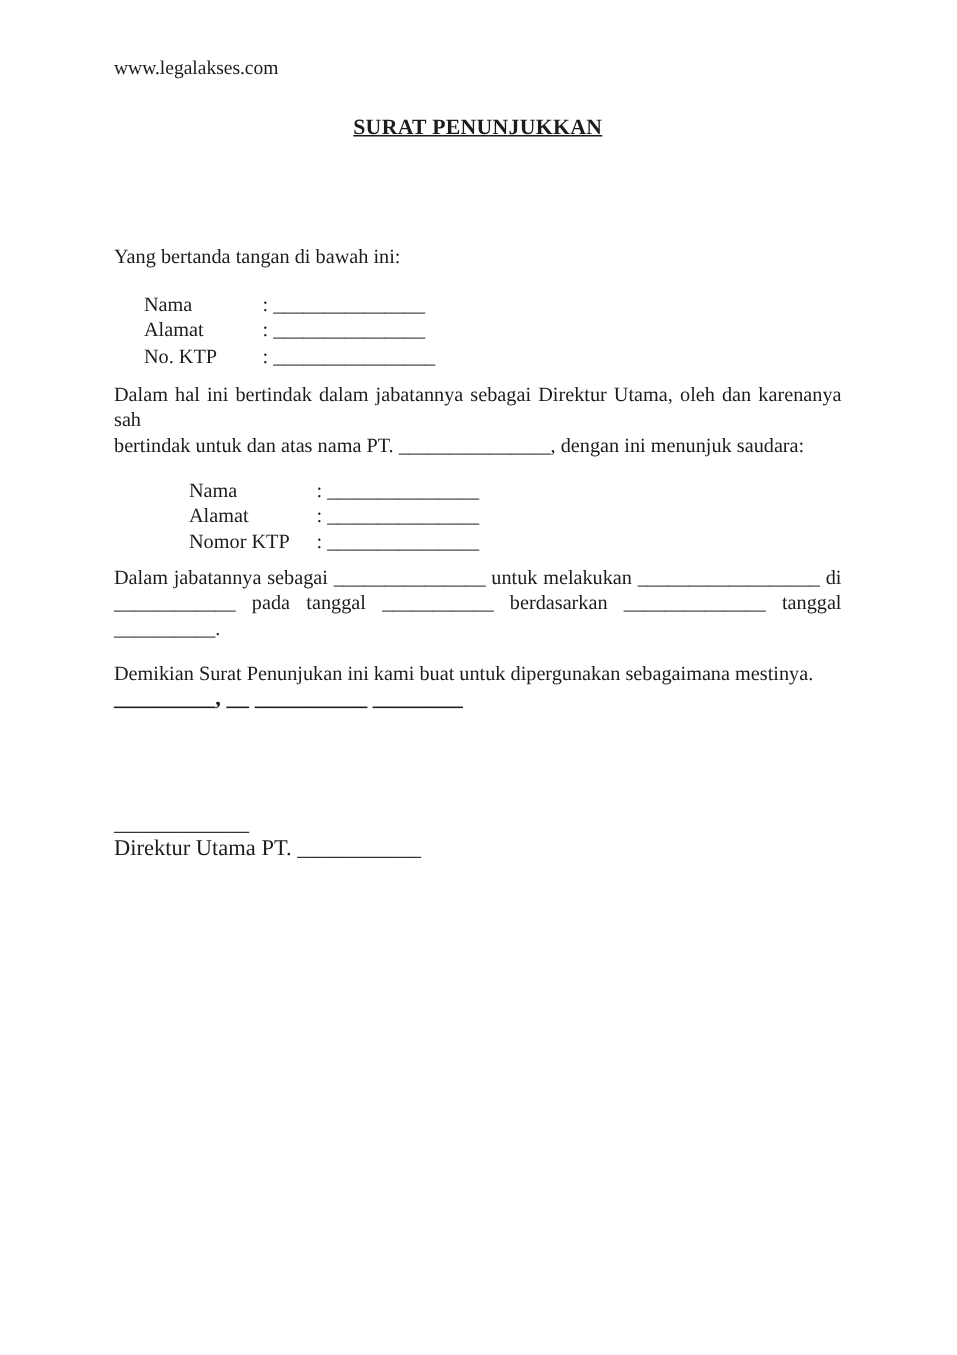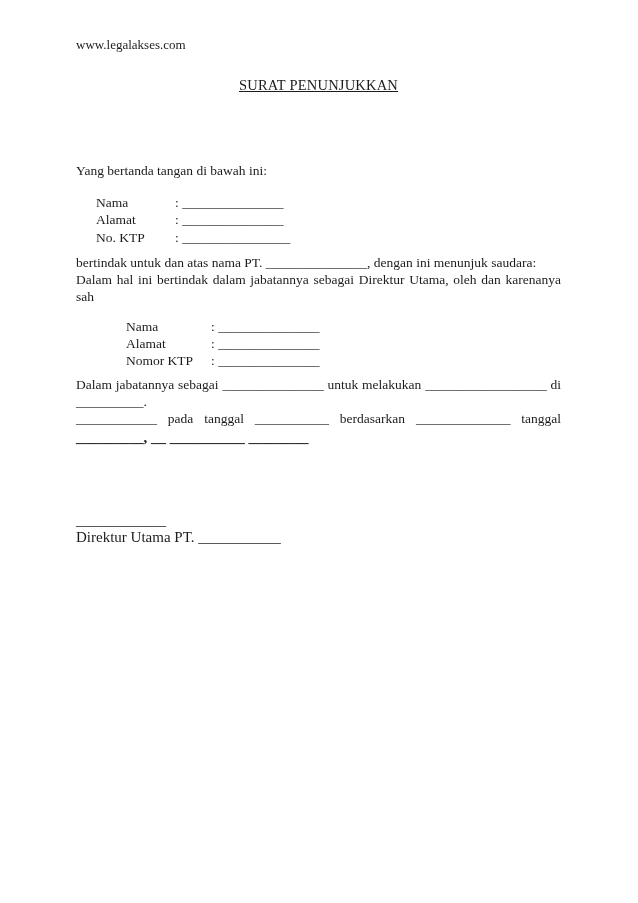--- a/index.html
+++ b/index.html
@@ -17,21 +17,21 @@
     background: #ffffff;
     padding: 36px 77px 0 76px;
   }
   .site {
     font-size: 13px;
     line-height: 17px;
   }
   .title {
     margin-top: 24px;
     font-size: 14.5px;
-    font-weight: normal;
+    font-weight: bold;
     text-decoration: underline;
     text-align: center;
     line-height: 17px;
     letter-spacing: 0.2px;
   }
   .opening {
     margin-top: 68px;
     font-size: 13.5px;
     line-height: 17px;
   }
@@ -90,42 +90,43 @@
     </div>
     <div class="frow">
       <span class="flabel">Alamat</span><span class="fvalue">: _______________</span>
     </div>
     <div class="frow">
       <span class="flabel">No. KTP</span><span class="fvalue">: ________________</span>
     </div>
   </div>
 
   <div class="para p1">
+    <div class="pline stretch">Dalam hal ini bertindak dalam jabatannya sebagai Direktur Utama, oleh dan karenanya sah</div>
     <div class="pline">bertindak untuk dan atas nama PT. _______________, dengan ini menunjuk saudara:</div>
-    <div class="pline stretch">Dalam hal ini bertindak dalam jabatannya sebagai Direktur Utama, oleh dan karenanya sah</div>
   </div>
 
   <div class="fields block2">
     <div class="frow">
       <span class="flabel">Nama</span><span class="fvalue">: _______________</span>
     </div>
     <div class="frow">
       <span class="flabel">Alamat</span><span class="fvalue">: _______________</span>
     </div>
     <div class="frow">
       <span class="flabel">Nomor KTP</span><span class="fvalue">: _______________</span>
     </div>
   </div>
 
   <div class="para p2">
     <div class="pline stretch">Dalam jabatannya sebagai _______________ untuk melakukan __________________ di</div>
+    <div class="pline stretch">____________ pada tanggal ___________ berdasarkan ______________ tanggal</div>
     <div class="pline">__________.</div>
-    <div class="pline stretch">____________ pada tanggal ___________ berdasarkan ______________ tanggal</div>
   </div>
 
+  <div class="closing">Demikian Surat Penunjukan ini kami buat untuk dipergunakan sebagaimana mestinya.</div>
 
   <div class="place-date">_________, __ __________ ________</div>
 
   <div class="sig">
     <div>____________</div>
     <div>Direktur Utama PT. ___________</div>
   </div>
 
 </div>
 

